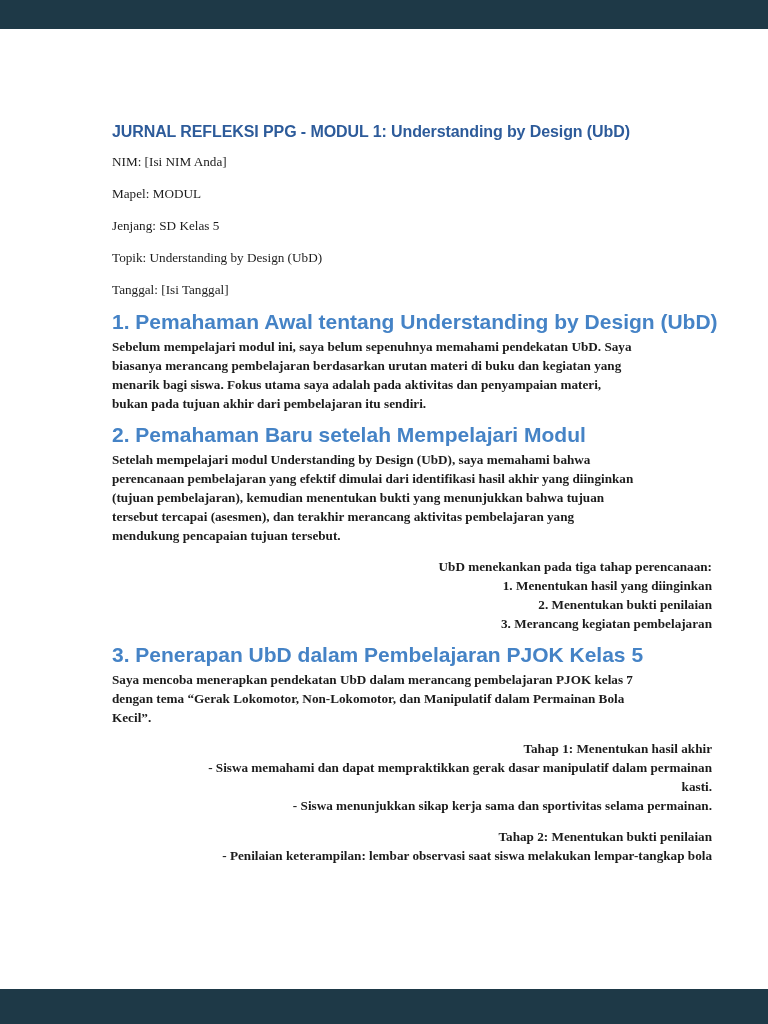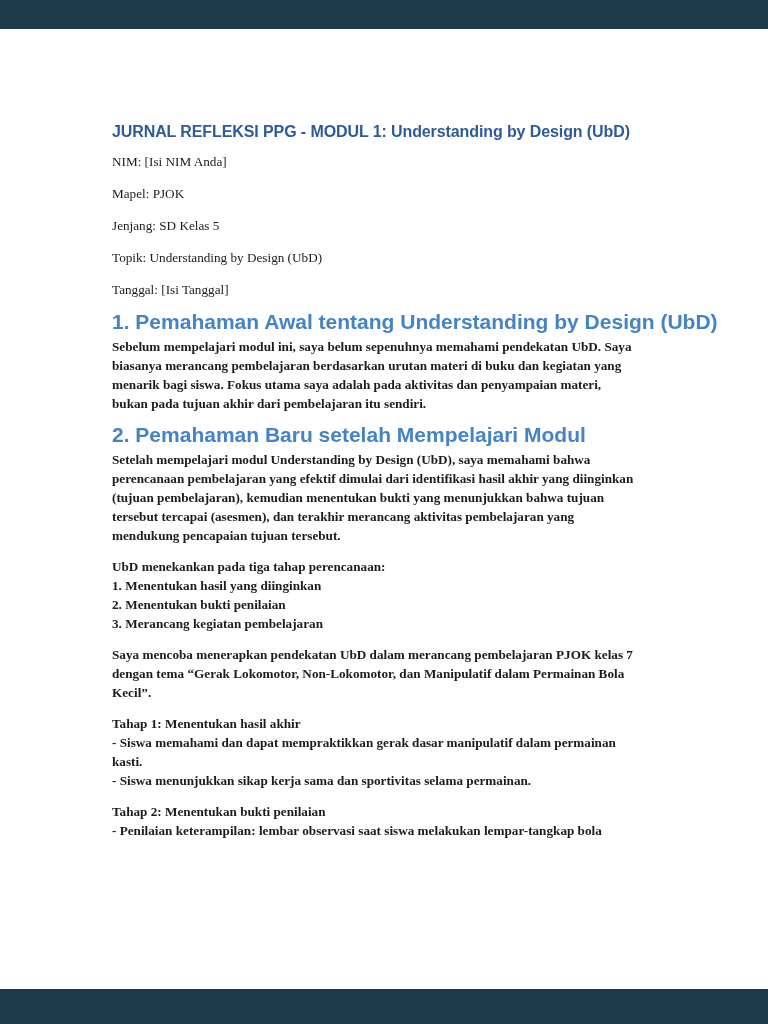--- a/index.html
+++ b/index.html
@@ -59,33 +59,33 @@
     margin: 0 0 5px 0;
     white-space: pre;
   }
   .body-para {
     font-size: 13.2px;
     line-height: 19px;
     margin: 0 0 12px 0;
     white-space: pre;
     font-weight: bold;
   }
-  .gap-top { margin-top: 10px; }
+  .gap-top { margin-top: 10px; text-align: right; }
 </style>
 </head>
 <body>
 
 <div class="canvas">
   <div class="bar bar-top"></div>
 
   <div class="page">
     <h1 class="doc-title">JURNAL REFLEKSI PPG - MODUL 1: Understanding by Design (UbD)</h1>
 
     <p class="info-line">NIM: [Isi NIM Anda]</p>
-    <p class="info-line">Mapel: PJOK</p>
+    <p class="info-line">Mapel: MODUL</p>
     <p class="info-line">Jenjang: SD Kelas 5</p>
     <p class="info-line">Topik: Understanding by Design (UbD)</p>
     <p class="info-line">Tanggal: [Isi Tanggal]</p>
 
     <h2 class="section-heading">1. Pemahaman Awal tentang Understanding by Design (UbD)</h2>
     <p class="body-para">Sebelum mempelajari modul ini, saya belum sepenuhnya memahami pendekatan UbD. Saya
 biasanya merancang pembelajaran berdasarkan urutan materi di buku dan kegiatan yang
 menarik bagi siswa. Fokus utama saya adalah pada aktivitas dan penyampaian materi,
 bukan pada tujuan akhir dari pembelajaran itu sendiri.</p>
 
@@ -93,20 +93,21 @@
     <p class="body-para">Setelah mempelajari modul Understanding by Design (UbD), saya memahami bahwa
 perencanaan pembelajaran yang efektif dimulai dari identifikasi hasil akhir yang diinginkan
 (tujuan pembelajaran), kemudian menentukan bukti yang menunjukkan bahwa tujuan
 tersebut tercapai (asesmen), dan terakhir merancang aktivitas pembelajaran yang
 mendukung pencapaian tujuan tersebut.</p>
     <p class="body-para gap-top">UbD menekankan pada tiga tahap perencanaan:
 1. Menentukan hasil yang diinginkan
 2. Menentukan bukti penilaian
 3. Merancang kegiatan pembelajaran</p>
 
+    <h2 class="section-heading">3. Penerapan UbD dalam Pembelajaran PJOK Kelas 5</h2>
     <p class="body-para">Saya mencoba menerapkan pendekatan UbD dalam merancang pembelajaran PJOK kelas 7
 dengan tema “Gerak Lokomotor, Non-Lokomotor, dan Manipulatif dalam Permainan Bola
 Kecil”.</p>
     <p class="body-para gap-top">Tahap 1: Menentukan hasil akhir
 - Siswa memahami dan dapat mempraktikkan gerak dasar manipulatif dalam permainan
 kasti.
 - Siswa menunjukkan sikap kerja sama dan sportivitas selama permainan.</p>
     <p class="body-para gap-top">Tahap 2: Menentukan bukti penilaian
 - Penilaian keterampilan: lembar observasi saat siswa melakukan lempar-tangkap bola</p>
   </div>

